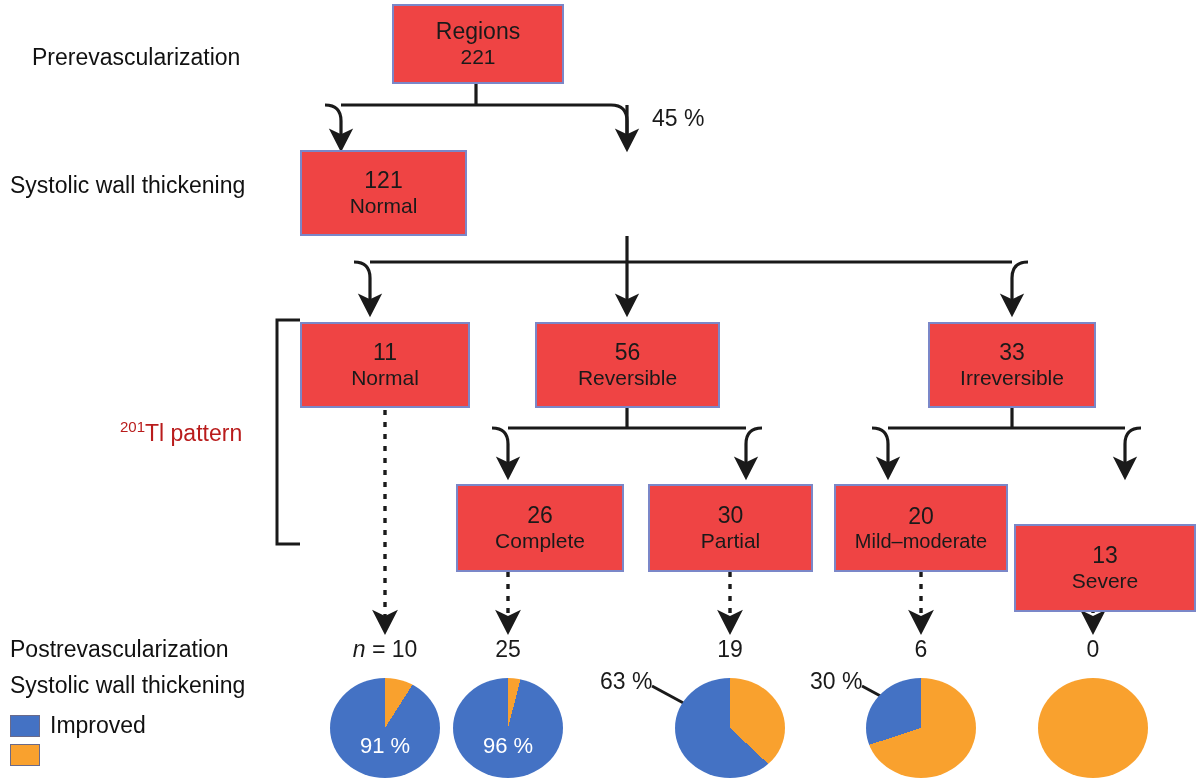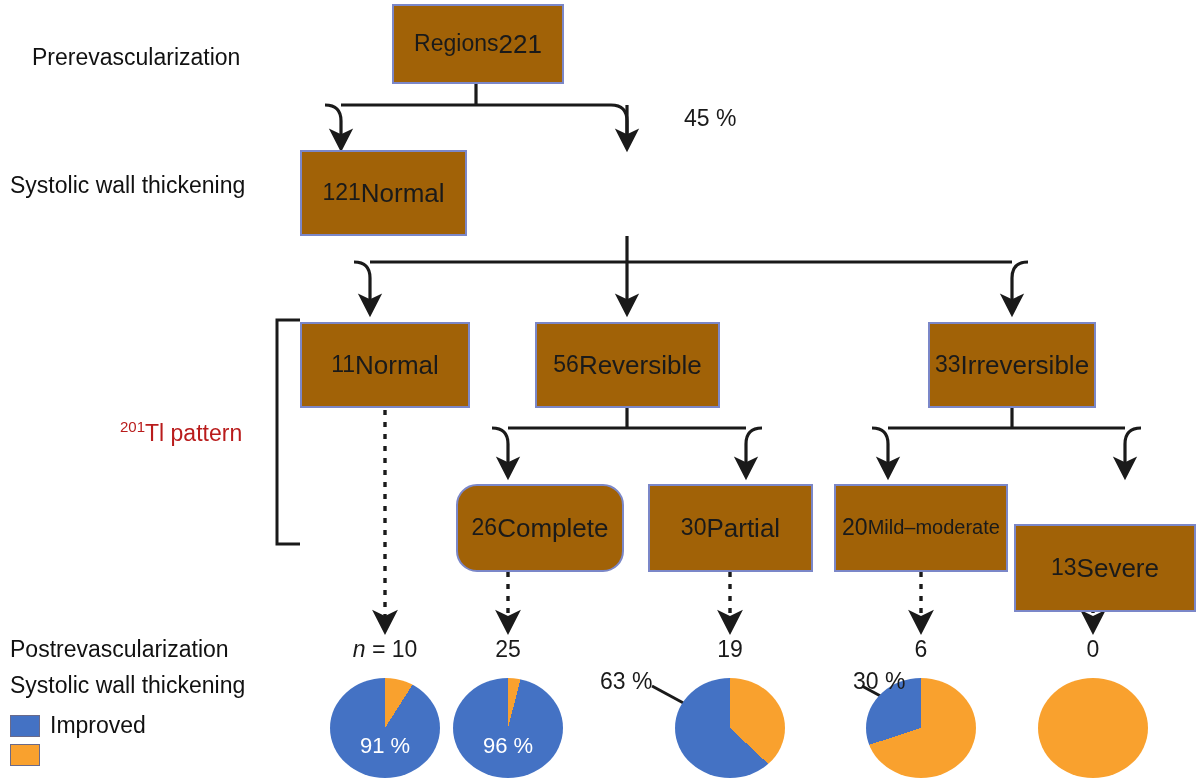--- a/index.html
+++ b/index.html
@@ -2,40 +2,40 @@
 <html><head>
 <meta charset="utf-8">
 <style>
   html,body{margin:0;padding:0;background:#ffffff;}
   body{width:1200px;height:781px;font-family:"Liberation Sans",sans-serif;color:#1a1a1a;}
   #stage{position:relative;width:1200px;height:781px;overflow:hidden;background:#fff;}
   svg#wires{position:absolute;left:0;top:0;width:1200px;height:781px;pointer-events:none;}
   .node{
     position:absolute;
     border:2px solid #7b87c8;
-    background:#a16207;
+    background:#ef4444;
     box-sizing:border-box;
     display:flex;
-    flex-direction:row;
+    flex-direction:column;
     align-items:center;
     justify-content:center;
     line-height:1.18;
   }
   .node .n-count{font-size:23px;color:#1a1a1a;}
-  .node .n-label{font-size:26px;color:#1a1a1a;}
+  .node .n-label{font-size:21px;color:#1a1a1a;}
   .node.small .n-label{font-size:20px;}
   .rowlabel{position:absolute;font-size:23px;color:#111;white-space:nowrap;}
   .pie{position:absolute;border-radius:50%;}
   .pie-pct{
     position:absolute;color:#ffffff;font-size:22px;
     white-space:nowrap;text-align:center;
   }
   .pie-top{position:absolute;font-size:23px;white-space:nowrap;text-align:center;color:#1a1a1a;}
   .pie-top .italic-n{font-style:italic;}
-  .callout{position:absolute;font-size:23px;white-space:nowrap;color:#1a1a1a;margin-left:32px;}
+  .callout{position:absolute;font-size:23px;white-space:nowrap;color:#1a1a1a;}
   .pctlabel{position:absolute;font-size:23px;white-space:nowrap;color:#1a1a1a;}
   .legend-row{position:absolute;display:flex;align-items:center;gap:10px;}
   .legend-sw{width:30px;height:22px;border:1px solid #6a6a8a;box-sizing:border-box;}
   .legend-tx{font-size:23px;color:#111;white-space:nowrap;}
   .tl-label{position:absolute;font-size:23px;white-space:nowrap;color:#b91c1c;}
   .tl-label sup{font-size:15px;vertical-align:super;}
 </style>
 </head>
 <body>
 
@@ -124,21 +124,21 @@
   <div class="node" style="left:535px;top:322px;width:185px;height:86px;">
     <span class="n-count">56</span>
     <span class="n-label">Reversible</span>
   </div>
 
   <div class="node" style="left:928px;top:322px;width:168px;height:86px;">
     <span class="n-count">33</span>
     <span class="n-label">Irreversible</span>
   </div>
 
-  <div class="node" style="left:456px;top:484px;width:168px;height:88px;border-radius:21px;">
+  <div class="node" style="left:456px;top:484px;width:168px;height:88px;">
     <span class="n-count">26</span>
     <span class="n-label">Complete</span>
   </div>
 
   <div class="node" style="left:648px;top:484px;width:165px;height:88px;">
     <span class="n-count">30</span>
     <span class="n-label">Partial</span>
   </div>
 
   <div class="node small" style="left:834px;top:484px;width:174px;height:88px;">
@@ -163,21 +163,21 @@
   <div class="pie" id="pie0" style="left: 330px; top: 678px; width: 110px; height: 100px; background: conic-gradient(rgb(249, 161, 46) 0deg, rgb(249, 161, 46) 32.4deg, rgb(68, 114, 196) 32.4deg, rgb(68, 114, 196) 360deg);"></div>
   <div class="pie" id="pie1" style="left: 453px; top: 678px; width: 110px; height: 100px; background: conic-gradient(rgb(249, 161, 46) 0deg, rgb(249, 161, 46) 14.4deg, rgb(68, 114, 196) 14.4deg, rgb(68, 114, 196) 360deg);"></div>
   <div class="pie" id="pie2" style="left: 675px; top: 678px; width: 110px; height: 100px; background: conic-gradient(rgb(249, 161, 46) 0deg, rgb(249, 161, 46) 133.2deg, rgb(68, 114, 196) 133.2deg, rgb(68, 114, 196) 360deg);"></div>
   <div class="pie" id="pie3" style="left: 866px; top: 678px; width: 110px; height: 100px; background: conic-gradient(rgb(249, 161, 46) 0deg, rgb(249, 161, 46) 252deg, rgb(68, 114, 196) 252deg, rgb(68, 114, 196) 360deg);"></div>
   <div class="pie" id="pie4" style="left: 1038px; top: 678px; width: 110px; height: 100px; background: rgb(249, 161, 46);"></div>
 
   <div class="pie-pct" style="left:330px;top:733px;width:110px;">91 %</div>
   <div class="pie-pct" style="left:453px;top:733px;width:110px;">96 %</div>
 
   <div class="pctlabel" style="left:600px;top:668px;">63 %</div>
-  <div class="pctlabel" style="left:853px;top:668px;">30 %</div>
+  <div class="pctlabel" style="left:810px;top:668px;">30 %</div>
 
   <div class="legend-row" style="left:10px;top:712px;">
     <span class="legend-sw" id="sw0" style="background: rgb(68, 114, 196);"></span>
     <span class="legend-tx">Improved</span>
   </div>
   <div class="legend-row" style="left:10px;top:744px;">
     <span class="legend-sw" id="sw1" style="background: rgb(249, 161, 46);"></span>
   </div>
 
 </div>

